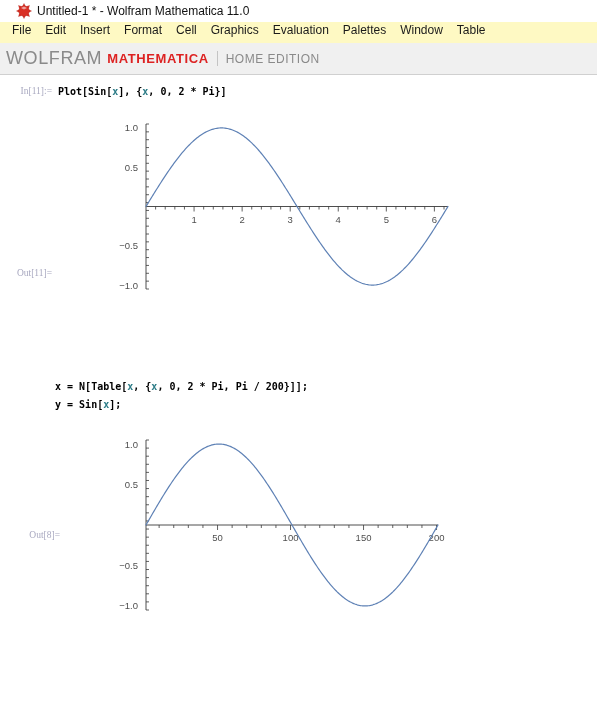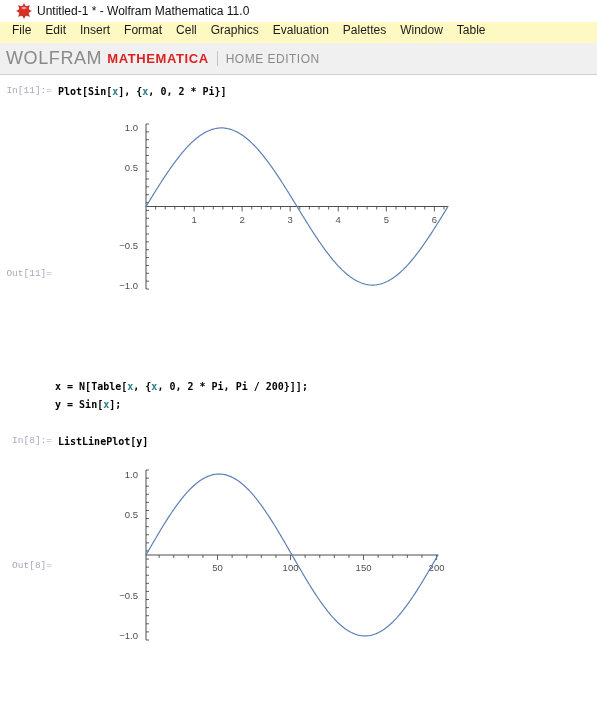--- a/index.html
+++ b/index.html
@@ -99,21 +99,21 @@
   }
 
   .cell {
     position: relative;
   }
 
   .io-label {
     position: absolute;
     font-size: 9.5px;
     color: #a9a9c0;
-    font-family: Liberation Mono, monospace;
+    font-family: Liberation Serif, serif;
     white-space: nowrap;
     text-align: right;
   }
 
   .code {
     font-family: "DejaVu Sans Mono", monospace;
     font-size: 10px;
     color: #000000;
     font-weight: bold;
     white-space: pre;
@@ -258,27 +258,23 @@
         <text x="80" y="25.42857142857143" class="tick-label" text-anchor="end">1.0</text>
         <path d="M88.00 100.50 L89.16 98.60 L90.32 96.70 L91.48 94.81 L92.65 92.92 L93.81 91.03 L94.97 89.15 L96.13 87.27 L97.29 85.40 L98.45 83.55 L99.62 81.70 L100.78 79.86 L101.94 78.03 L103.10 76.22 L104.26 74.42 L105.42 72.64 L106.58 70.87 L107.75 69.12 L108.91 67.39 L110.07 65.68 L111.23 63.99 L112.39 62.32 L113.55 60.67 L114.72 59.04 L115.88 57.44 L117.04 55.87 L118.20 54.32 L119.36 52.79 L120.52 51.30 L121.68 49.83 L122.85 48.40 L124.01 46.99 L125.17 45.62 L126.33 44.27 L127.49 42.96 L128.65 41.69 L129.82 40.45 L130.98 39.24 L132.14 38.07 L133.30 36.93 L134.46 35.84 L135.62 34.78 L136.78 33.76 L137.95 32.77 L139.11 31.83 L140.27 30.93 L141.43 30.07 L142.59 29.25 L143.75 28.47 L144.92 27.73 L146.08 27.03 L147.24 26.38 L148.40 25.77 L149.56 25.21 L150.72 24.69 L151.88 24.21 L153.05 23.78 L154.21 23.39 L155.37 23.05 L156.53 22.75 L157.69 22.50 L158.85 22.30 L160.02 22.13 L161.18 22.02 L162.34 21.95 L163.50 21.93 L164.66 21.95 L165.82 22.02 L166.98 22.13 L168.15 22.30 L169.31 22.50 L170.47 22.75 L171.63 23.05 L172.79 23.39 L173.95 23.78 L175.12 24.21 L176.28 24.69 L177.44 25.21 L178.60 25.77 L179.76 26.38 L180.92 27.03 L182.08 27.73 L183.25 28.47 L184.41 29.25 L185.57 30.07 L186.73 30.93 L187.89 31.83 L189.05 32.77 L190.22 33.76 L191.38 34.78 L192.54 35.84 L193.70 36.93 L194.86 38.07 L196.02 39.24 L197.18 40.45 L198.35 41.69 L199.51 42.96 L200.67 44.27 L201.83 45.62 L202.99 46.99 L204.15 48.40 L205.32 49.83 L206.48 51.30 L207.64 52.79 L208.80 54.32 L209.96 55.87 L211.12 57.44 L212.28 59.04 L213.45 60.67 L214.61 62.32 L215.77 63.99 L216.93 65.68 L218.09 67.39 L219.25 69.12 L220.42 70.87 L221.58 72.64 L222.74 74.42 L223.90 76.22 L225.06 78.03 L226.22 79.86 L227.38 81.70 L228.55 83.55 L229.71 85.40 L230.87 87.27 L232.03 89.15 L233.19 91.03 L234.35 92.92 L235.52 94.81 L236.68 96.70 L237.84 98.60 L239.00 100.50 L240.16 102.40 L241.32 104.30 L242.48 106.19 L243.65 108.08 L244.81 109.97 L245.97 111.85 L247.13 113.73 L248.29 115.60 L249.45 117.45 L250.62 119.30 L251.78 121.14 L252.94 122.97 L254.10 124.78 L255.26 126.58 L256.42 128.36 L257.58 130.13 L258.75 131.88 L259.91 133.61 L261.07 135.32 L262.23 137.01 L263.39 138.68 L264.55 140.33 L265.72 141.96 L266.88 143.56 L268.04 145.13 L269.20 146.68 L270.36 148.21 L271.52 149.70 L272.68 151.17 L273.85 152.60 L275.01 154.01 L276.17 155.38 L277.33 156.73 L278.49 158.04 L279.65 159.31 L280.82 160.55 L281.98 161.76 L283.14 162.93 L284.30 164.07 L285.46 165.16 L286.62 166.22 L287.78 167.24 L288.95 168.23 L290.11 169.17 L291.27 170.07 L292.43 170.93 L293.59 171.75 L294.75 172.53 L295.92 173.27 L297.08 173.97 L298.24 174.62 L299.40 175.23 L300.56 175.79 L301.72 176.31 L302.88 176.79 L304.05 177.22 L305.21 177.61 L306.37 177.95 L307.53 178.25 L308.69 178.50 L309.85 178.70 L311.02 178.87 L312.18 178.98 L313.34 179.05 L314.50 179.07 L315.66 179.05 L316.82 178.98 L317.98 178.87 L319.15 178.70 L320.31 178.50 L321.47 178.25 L322.63 177.95 L323.79 177.61 L324.95 177.22 L326.12 176.79 L327.28 176.31 L328.44 175.79 L329.60 175.23 L330.76 174.62 L331.92 173.97 L333.08 173.27 L334.25 172.53 L335.41 171.75 L336.57 170.93 L337.73 170.07 L338.89 169.17 L340.05 168.23 L341.22 167.24 L342.38 166.22 L343.54 165.16 L344.70 164.07 L345.86 162.93 L347.02 161.76 L348.18 160.55 L349.35 159.31 L350.51 158.04 L351.67 156.73 L352.83 155.38 L353.99 154.01 L355.15 152.60 L356.32 151.17 L357.48 149.70 L358.64 148.21 L359.80 146.68 L360.96 145.13 L362.12 143.56 L363.28 141.96 L364.45 140.33 L365.61 138.68 L366.77 137.01 L367.93 135.32 L369.09 133.61 L370.25 131.88 L371.42 130.13 L372.58 128.36 L373.74 126.58 L374.90 124.78 L376.06 122.97 L377.22 121.14 L378.38 119.30 L379.55 117.45 L380.71 115.60 L381.87 113.73 L383.03 111.85 L384.19 109.97 L385.35 108.08 L386.52 106.19 L387.68 104.30 L388.84 102.40 L390.00 100.50 " fill="none" stroke="#5e81b5" stroke-width="1.2" stroke-linejoin="round" stroke-linecap="round"></path>
       </svg>
   </div>
 
   <div class="cell" style="height:52px;">
     <div class="code" style="position:absolute; left:55px; top:4px;"><span>x</span><span> = N[Table[</span><span class="sym">x</span><span>, {</span><span class="sym">x</span><span>, 0, 2 * Pi, Pi / 200}]];</span></div>
     <div class="code" style="position:absolute; left:55px; top:22px;"><span>y</span><span> = Sin[</span><span class="sym">x</span><span>];</span></div>
   </div>
 
-  <div class="cell" style="height:30px;">
-    <div class="io-label" style="left:0px; width:52px; top:0; line-height:30px;">In[8]:=</div>
-    <div class="code" style="position:absolute; left:58px; top:7px;"><span>ListLinePlot[</span><span>y</span><span>]</span></div>
-  </div>
 
   <div class="cell plot-wrap" style="height:240px;">
-    <div class="io-label" style="left:0px; width:52px; top:104px;">Out[8]=</div>
+    <div class="io-label" style="left:8px; width:52px; top:104px;">Out[8]=</div>
     <svg class="plot-svg" id="svg-plot-listline" width="400" height="230" viewBox="0 0 400 230" style="position:absolute; left:58px; top:0;">
     <line x1="88" y1="99" x2="380" y2="99" stroke="#3a3a3a" stroke-width="0.9"></line>
         <line x1="88" y1="14" x2="88" y2="184" stroke="#3a3a3a" stroke-width="0.9"></line>
         <line x1="101.14" y1="99" x2="101.14" y2="102" stroke="#3a3a3a" stroke-width="0.8"></line>
         <line x1="115.74000000000001" y1="99" x2="115.74000000000001" y2="102" stroke="#3a3a3a" stroke-width="0.8"></line>
         <line x1="130.34" y1="99" x2="130.34" y2="102" stroke="#3a3a3a" stroke-width="0.8"></line>
         <line x1="144.94" y1="99" x2="144.94" y2="102" stroke="#3a3a3a" stroke-width="0.8"></line>
         <line x1="159.54" y1="99" x2="159.54" y2="104" stroke="#3a3a3a" stroke-width="0.8"></line>
         <line x1="174.14" y1="99" x2="174.14" y2="102" stroke="#3a3a3a" stroke-width="0.8"></line>
         <line x1="188.74" y1="99" x2="188.74" y2="102" stroke="#3a3a3a" stroke-width="0.8"></line>

